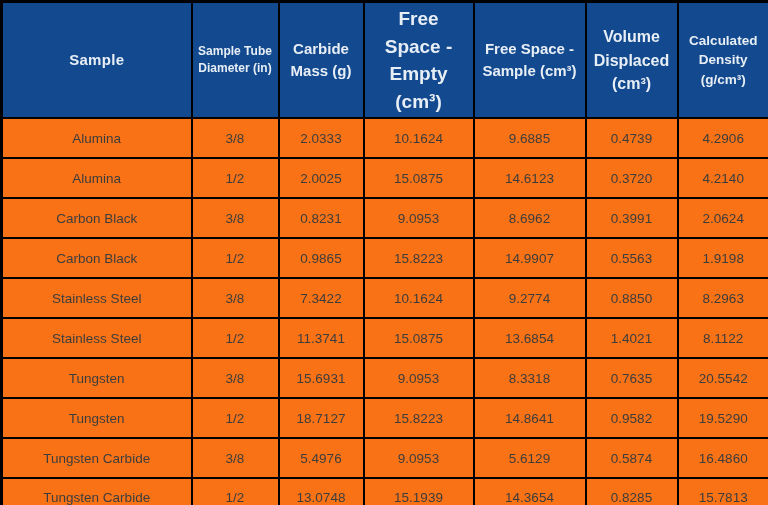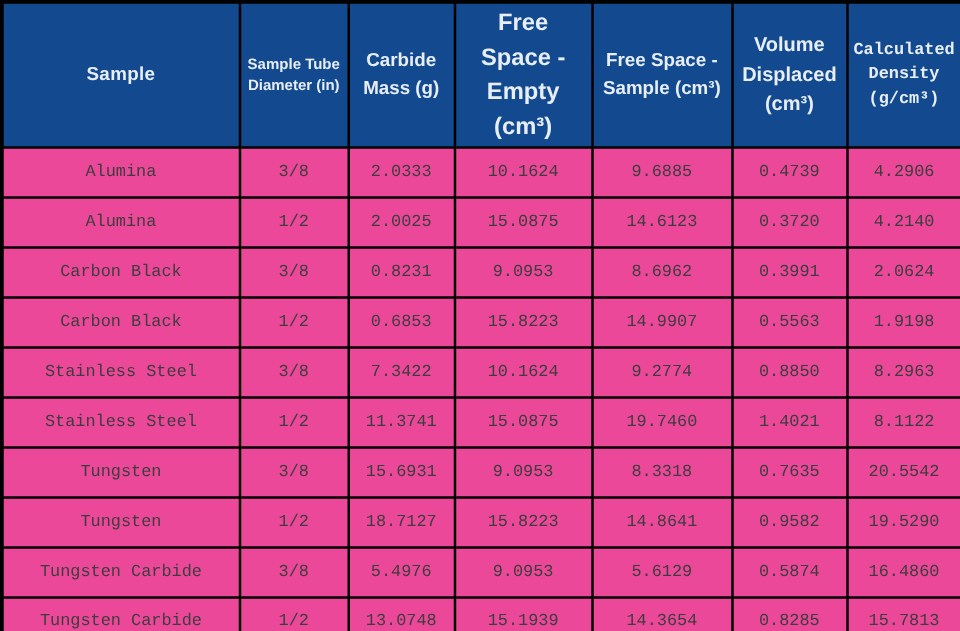--- a/index.html
+++ b/index.html
@@ -32,22 +32,22 @@
     font-weight: bold;
     line-height: 1.45;
   }
   
   thead th:nth-child(1) { width: 190px; font-size: 15px; letter-spacing: 0.3px; }
   thead th:nth-child(2) { width: 87px;  font-size: 12px; }
   thead th:nth-child(3) { width: 85px;  font-size: 15px; }
   thead th:nth-child(4) { width: 110px; font-size: 19px; }
   thead th:nth-child(5) { width: 112px; font-size: 15px; }
   thead th:nth-child(6) { width: 92px;  font-size: 16px; }
-  thead th:nth-child(7) { width: 92px;  font-size: 13.5px; font-family: Liberation Mono, monospace; }
-  tbody tr { height: 40px; background: #ec4899; font-family: Liberation Mono, monospace; }
+  thead th:nth-child(7) { width: 92px;  font-size: 13.5px; }
+  tbody tr { height: 40px; background: #f97316; }
   tbody td {
     color: #3d3d3d;
     font-size: 13.5px;
   }
 </style>
 </head>
 <body>
 
 <table class="density-table">
   <thead>
@@ -85,41 +85,41 @@
         <td>3/8</td>
         <td>0.8231</td>
         <td>9.0953</td>
         <td>8.6962</td>
         <td>0.3991</td>
         <td>2.0624</td>
       </tr>
       <tr>
         <td>Carbon Black</td>
         <td>1/2</td>
-        <td>0.6853</td>
+        <td>0.9865</td>
         <td>15.8223</td>
         <td>14.9907</td>
         <td>0.5563</td>
         <td>1.9198</td>
       </tr>
       <tr>
         <td>Stainless Steel</td>
         <td>3/8</td>
         <td>7.3422</td>
         <td>10.1624</td>
         <td>9.2774</td>
         <td>0.8850</td>
         <td>8.2963</td>
       </tr>
       <tr>
         <td>Stainless Steel</td>
         <td>1/2</td>
         <td>11.3741</td>
         <td>15.0875</td>
-        <td>19.7460</td>
+        <td>13.6854</td>
         <td>1.4021</td>
         <td>8.1122</td>
       </tr>
       <tr>
         <td>Tungsten</td>
         <td>3/8</td>
         <td>15.6931</td>
         <td>9.0953</td>
         <td>8.3318</td>
         <td>0.7635</td>

